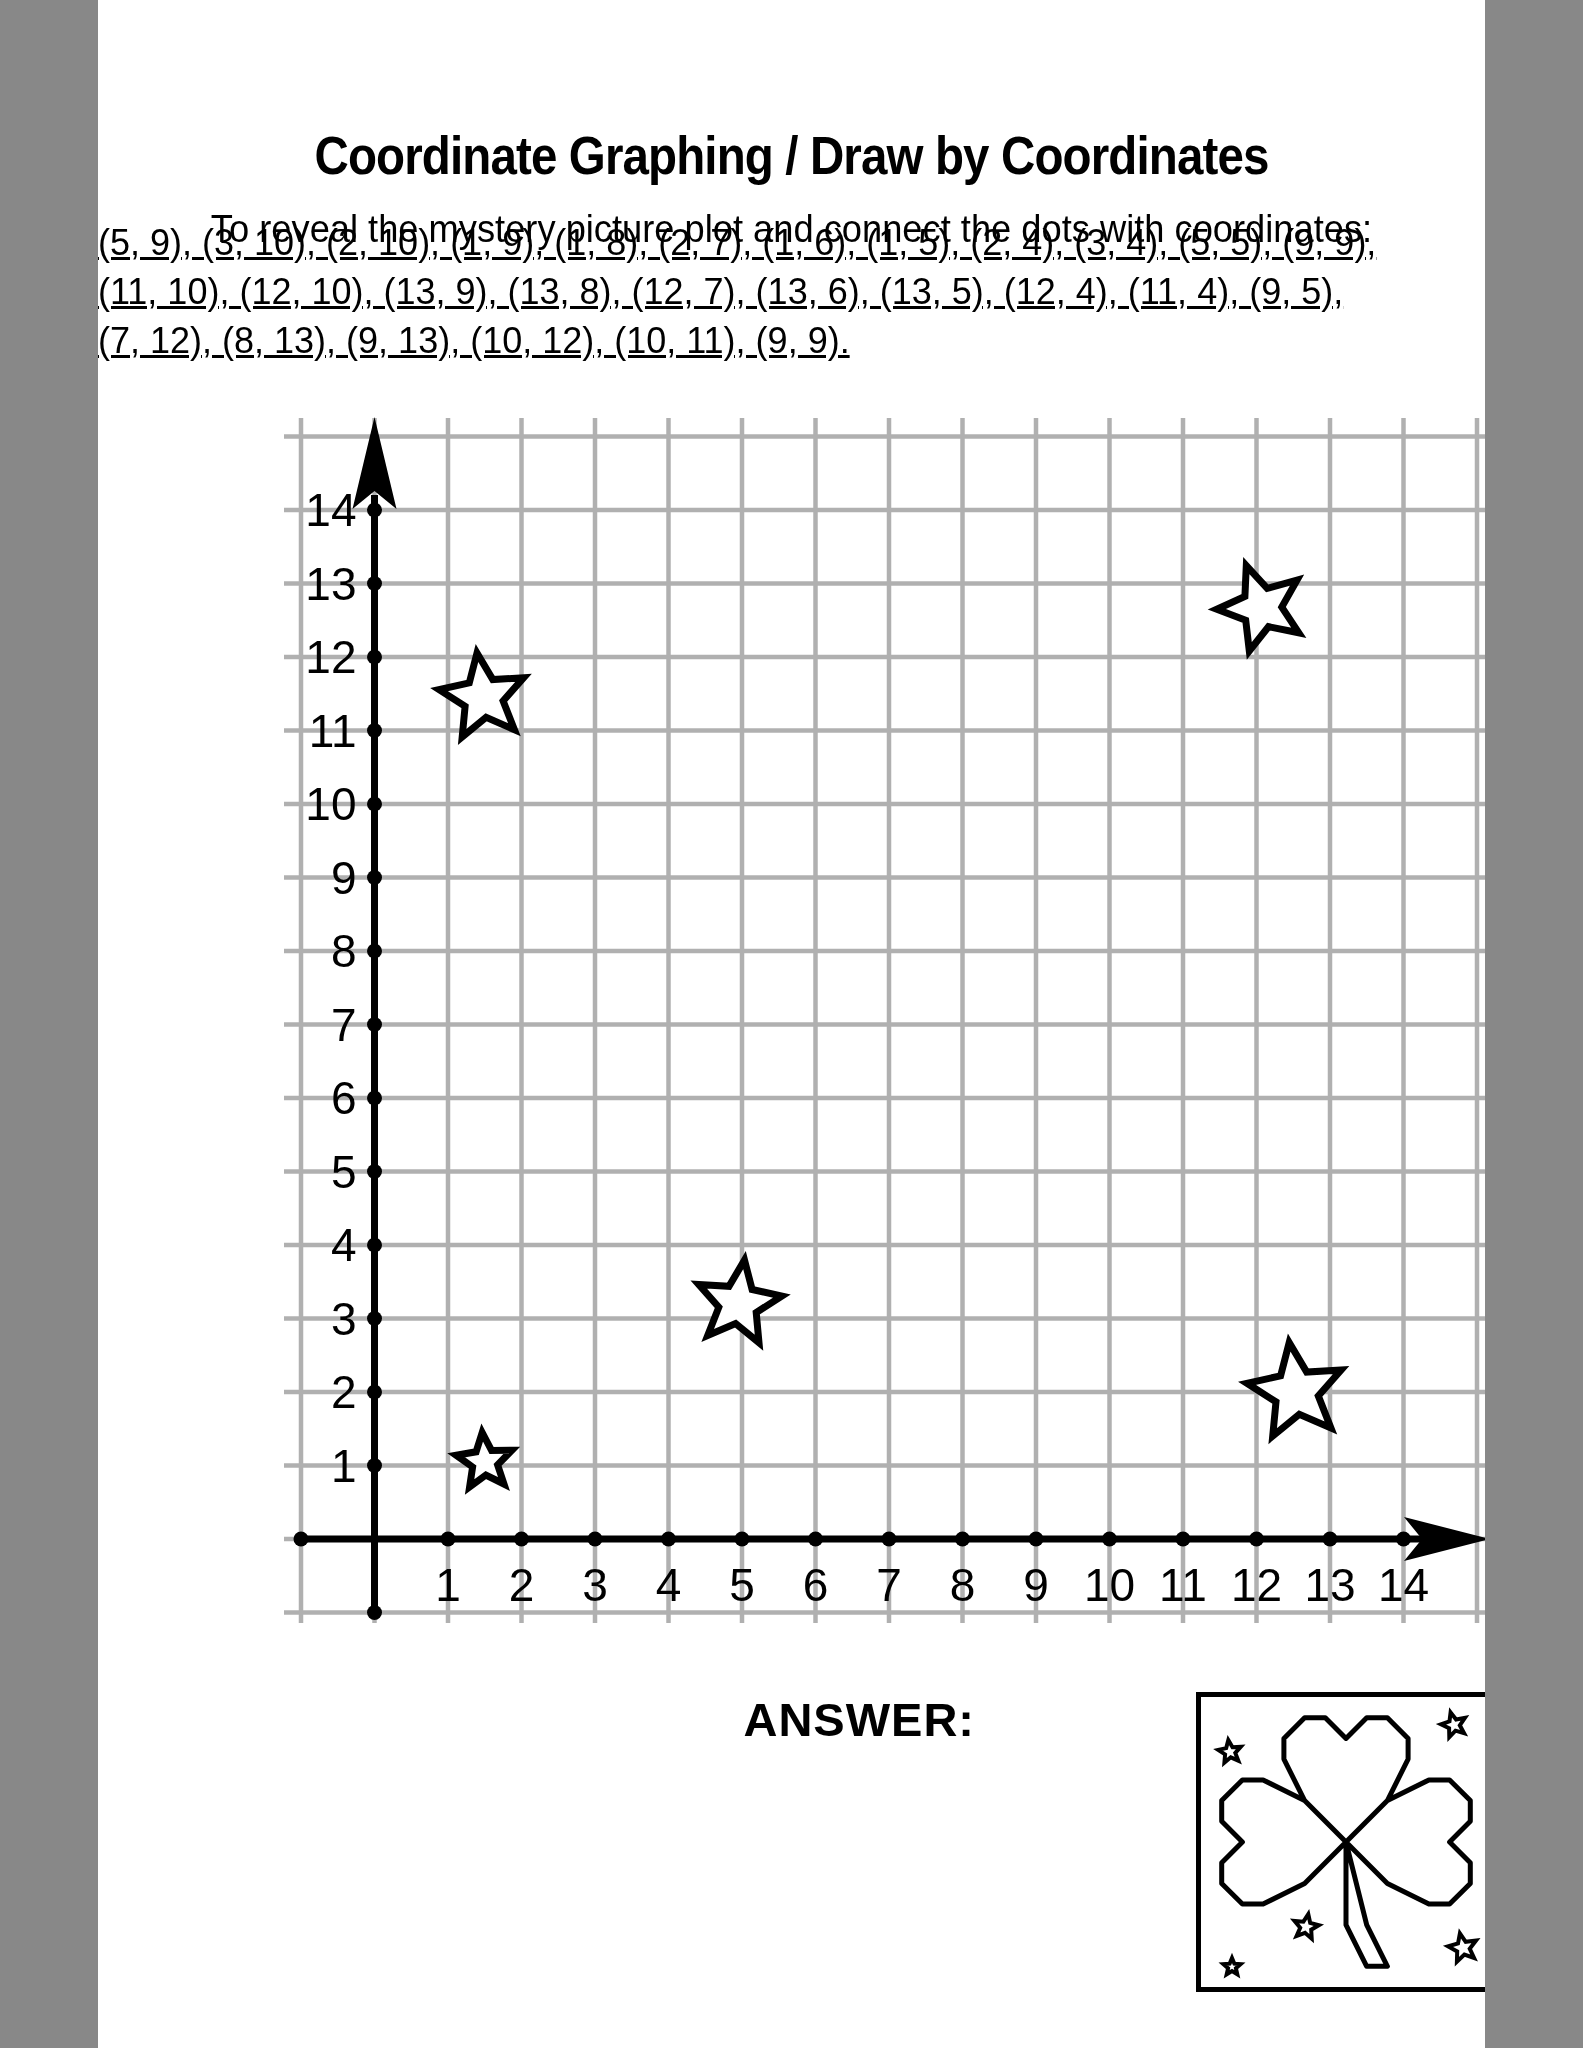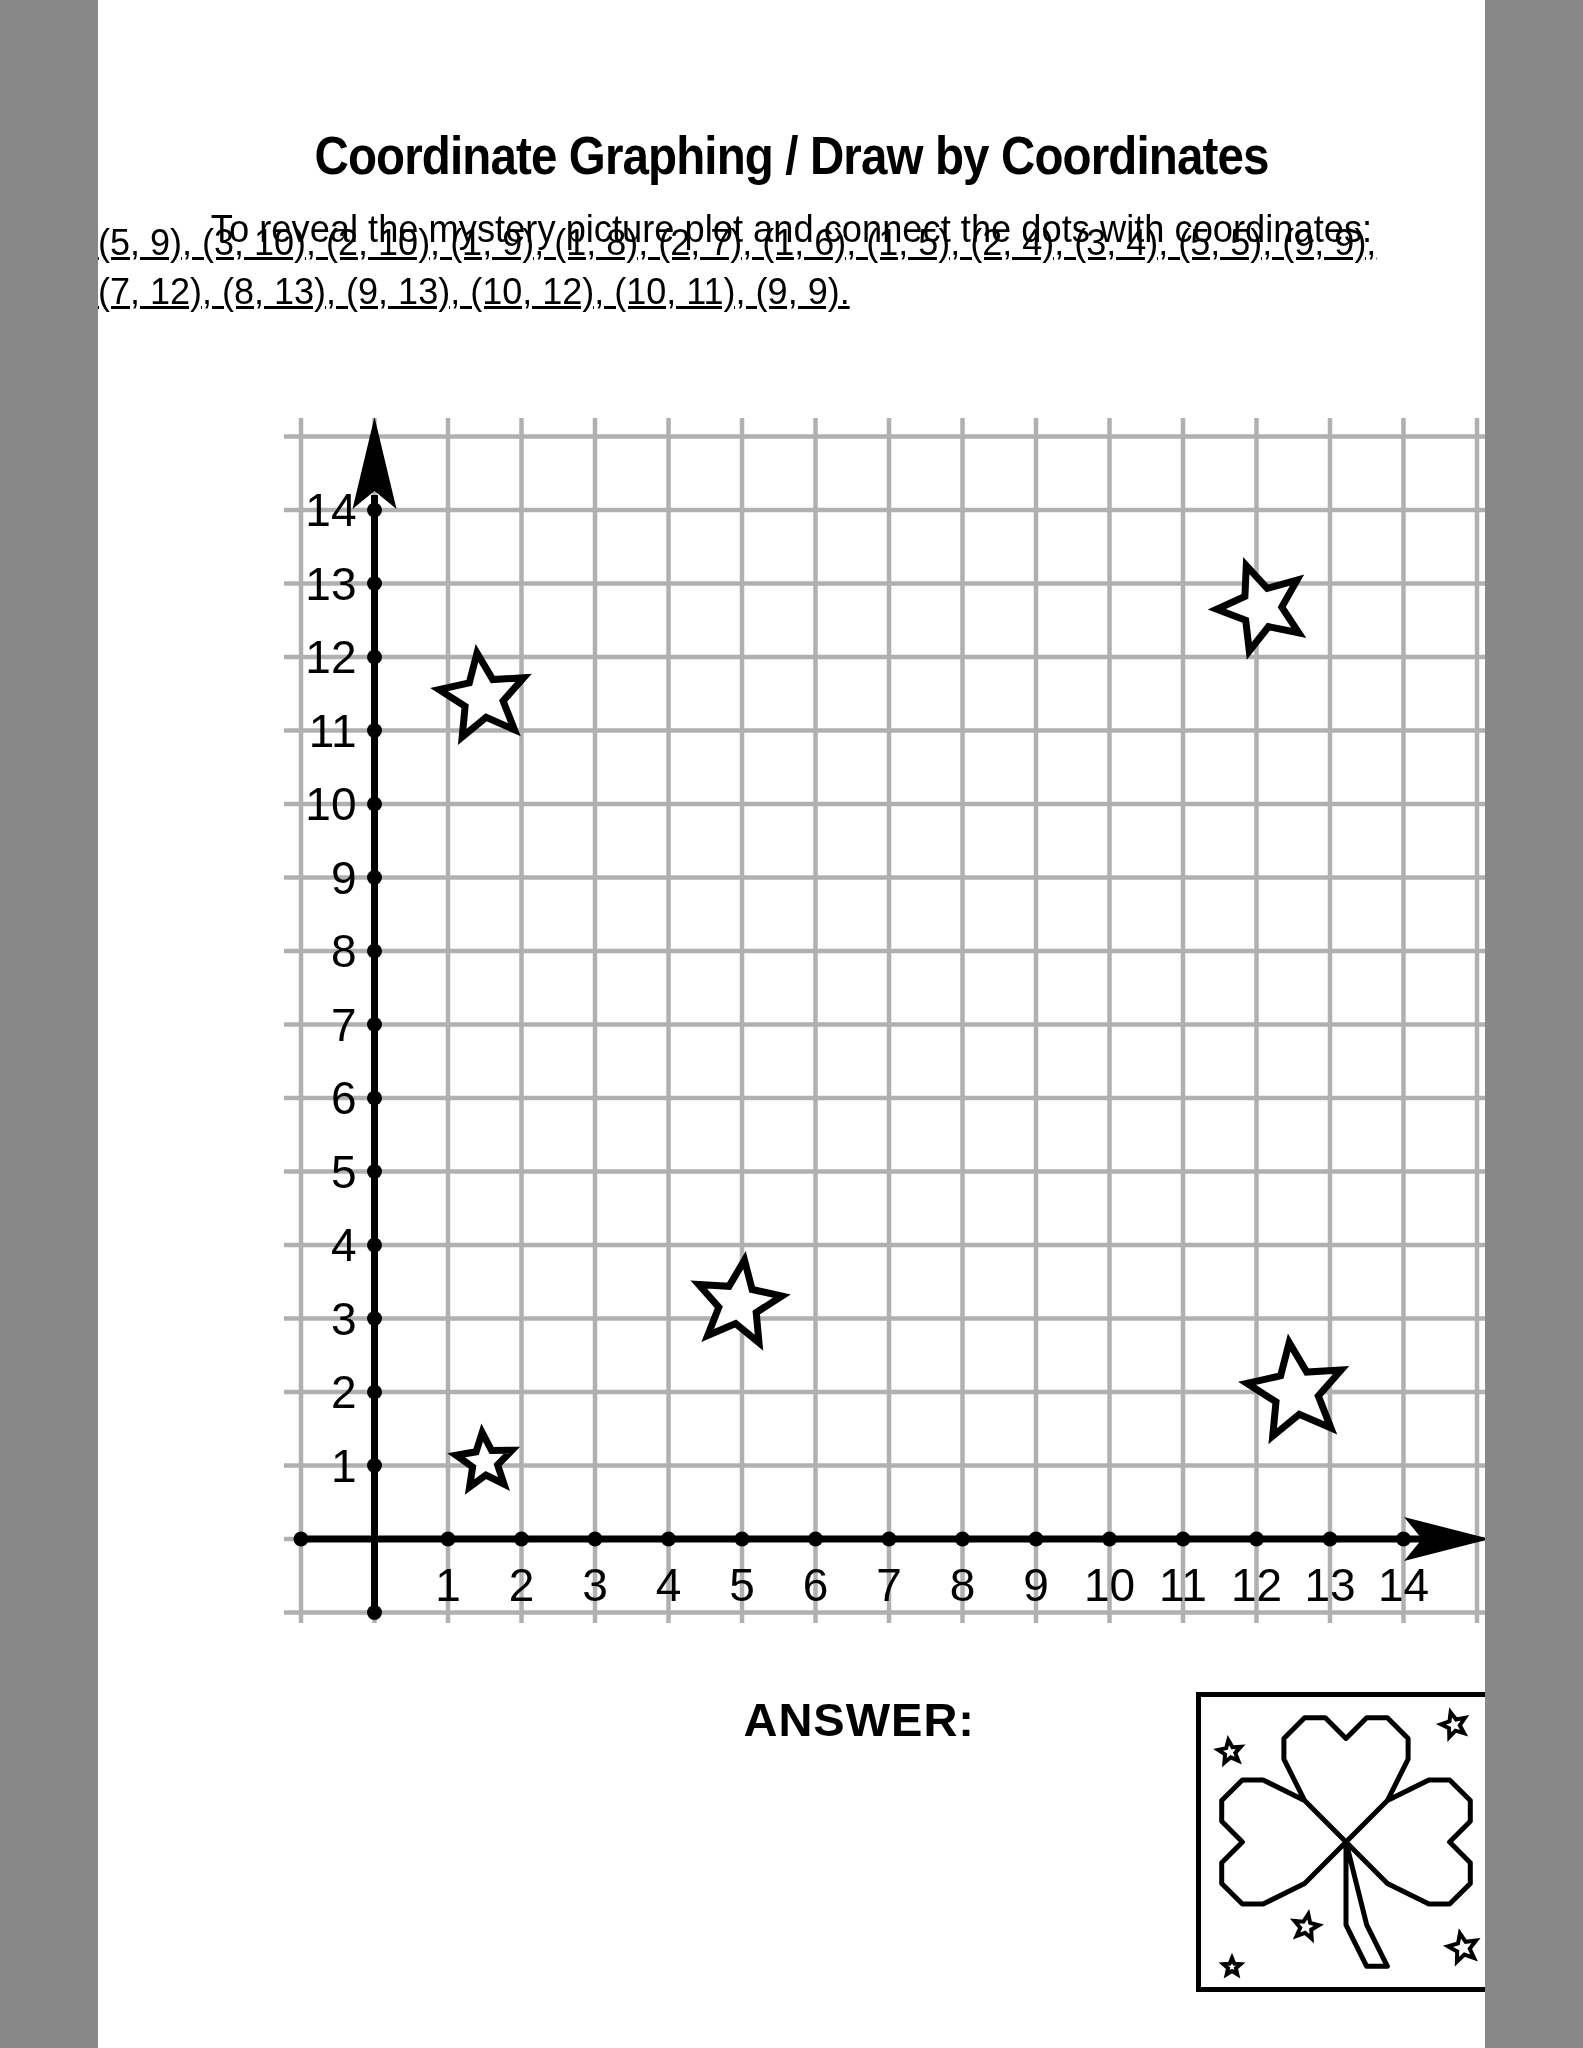--- a/index.html
+++ b/index.html
@@ -34,20 +34,21 @@
 <body>
 
 <div class="page">
 
   <h1 class="title">Coordinate Graphing / Draw by Coordinates</h1>
 
   <p class="instruction">To reveal the mystery picture plot and connect the dots with coordinates:</p>
 
   <div class="coords">
     <div>(5, 9), (3, 10), (2, 10), (1, 9), (1, 8), (2, 7), (1, 6), (1, 5), (2, 4), (3, 4), (5, 5), (9, 9),</div>
+    <div>(11, 10), (12, 10), (13, 9), (13, 8), (12, 7), (13, 6), (13, 5), (12, 4), (11, 4), (9, 5),</div>
     <div>(7, 12), (8, 13), (9, 13), (10, 12), (10, 11), (9, 9).</div>
   </div>
 
   <div class="grid-wrap">
     <svg id="grid-svg" width="1240" height="1230" viewBox="0 0 1240 1230">
         <g stroke="#b0b0b0" stroke-width="4.5">
           <line x1="23" y1="3" x2="23" y2="1208"></line>
           <line x1="96.5" y1="3" x2="96.5" y2="1208"></line>
           <line x1="170" y1="3" x2="170" y2="1208"></line>
           <line x1="243.5" y1="3" x2="243.5" y2="1208"></line>

